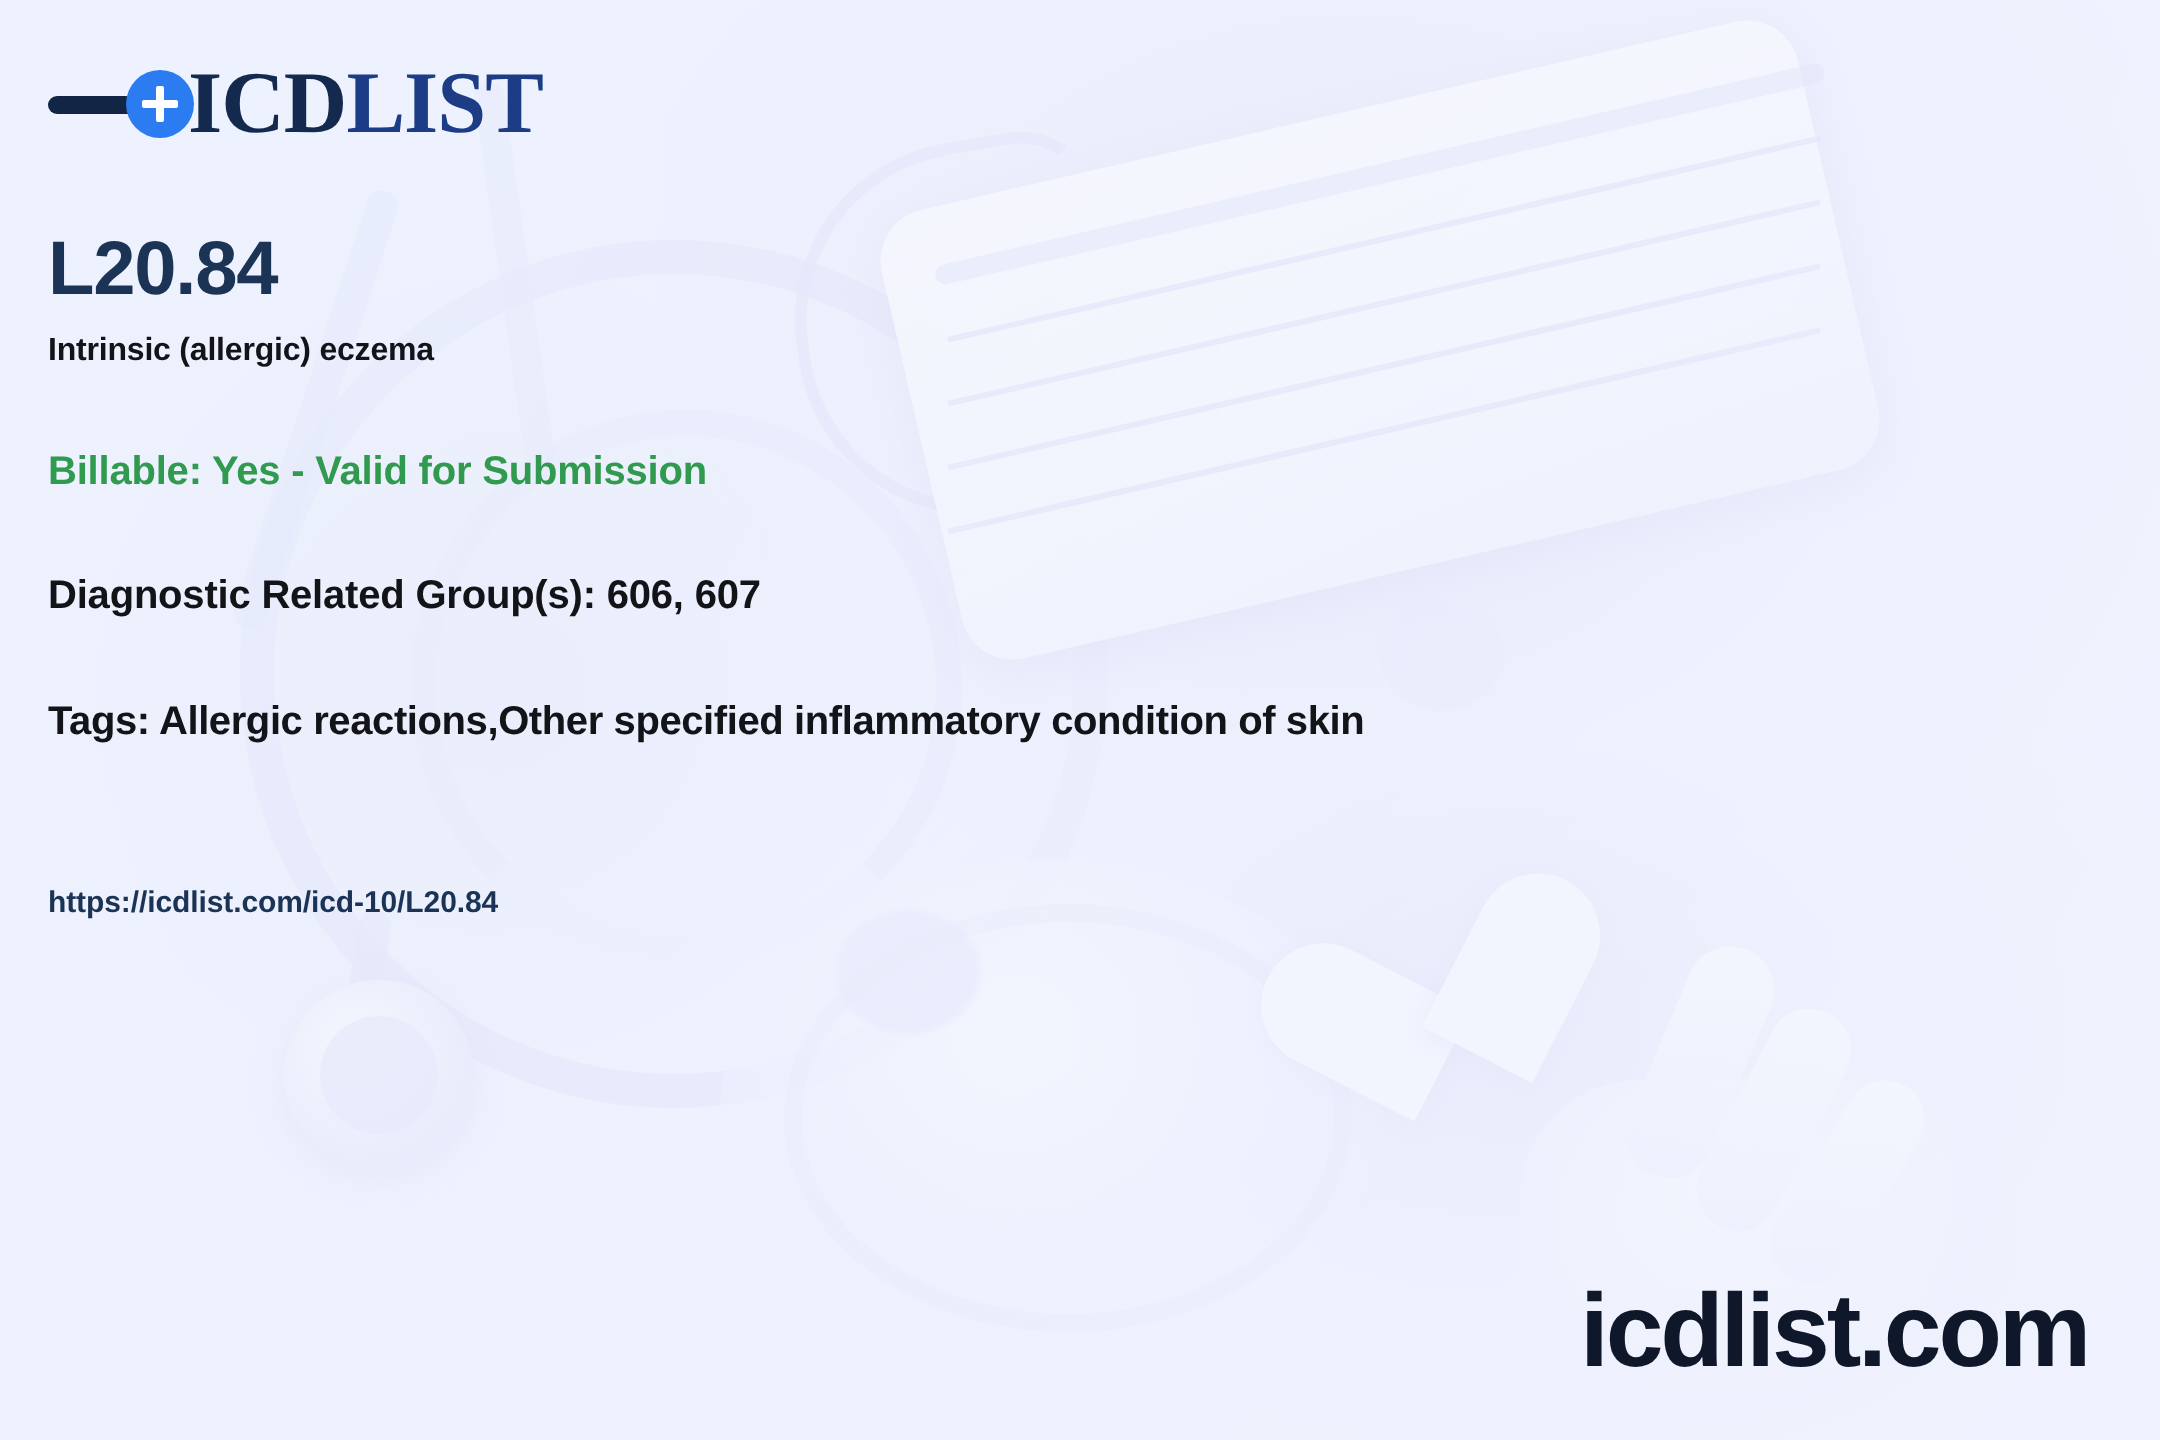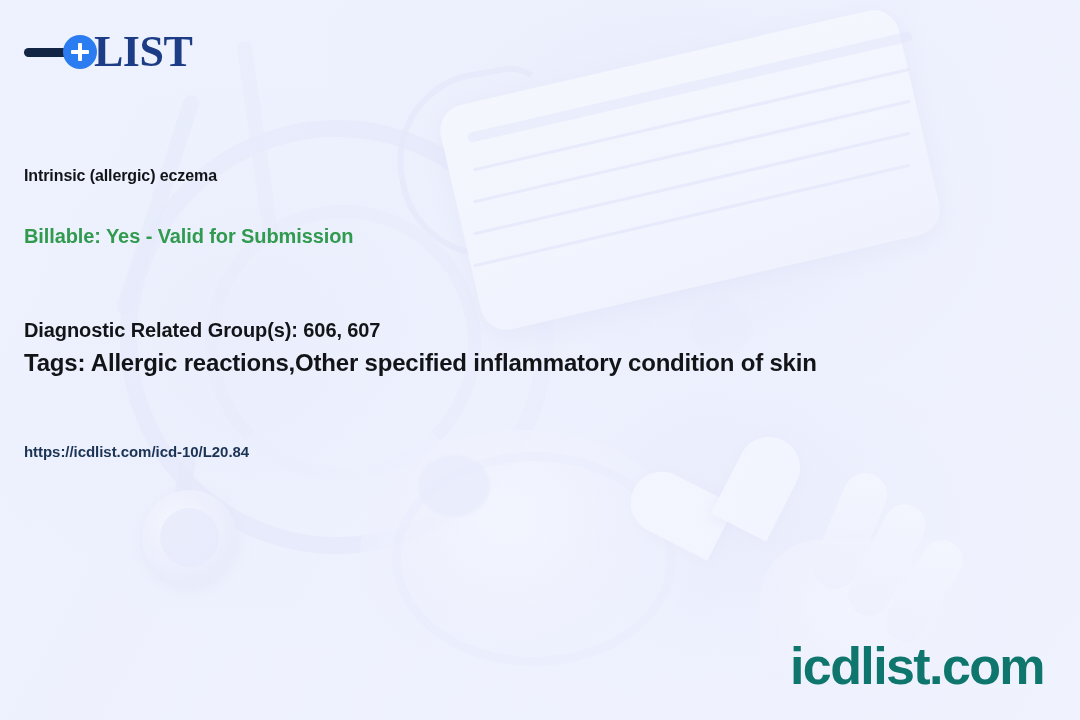--- a/index.html
+++ b/index.html
@@ -343,27 +343,26 @@
   }
   #drg {
     position: absolute;
     left: 24px;
     top: 286px;
     font-size: 20px;
     font-weight: bold;
     letter-spacing: -0.1px;
     color: #121418;
     line-height: 1.2;
-    margin-top: 32px;
   }
   #tags {
     position: absolute;
     left: 24px;
     top: 349px;
-    font-size: 24px;
+    font-size: 20px;
     font-weight: bold;
     letter-spacing: -0.2px;
     color: #121418;
     line-height: 1.2;
   }
   #url {
     position: absolute;
     left: 24px;
     top: 443px;
     font-size: 15px;
@@ -373,21 +372,21 @@
     line-height: 1.2;
     text-decoration: none;
   }
   #watermark {
     position: absolute;
     right: 36px;
     bottom: 28px;
     font-size: 52px;
     font-weight: bold;
     letter-spacing: -1.6px;
-    color: #0f766e;
+    color: #0f172a;
     line-height: 1;
   }
 </style>
 </head>
 <body>
 
 <div id="card">
 
   <div id="bg-photo">
     <div class="bgshape wash-a"></div>
@@ -427,24 +426,26 @@
 
   <div id="content">
 
     <div id="header">
       <div id="brand">
         <div id="logo-dash"></div>
         <div id="logo-circle">
           <span class="pv"></span>
           <span class="ph"></span>
         </div>
+        <span id="logo-icd">ICD</span>
         <span id="logo-list">LIST</span>
       </div>
     </div>
 
+    <div id="code">L20.84</div>
     <div id="description">Intrinsic (allergic) eczema</div>
     <div id="billable">Billable: Yes - Valid for Submission</div>
     <div id="drg">Diagnostic Related Group(s): 606, 607</div>
     <div id="tags">Tags: Allergic reactions,Other specified inflammatory condition of skin</div>
     <a id="url" href="#">https://icdlist.com/icd-10/L20.84</a>
 
     <div id="watermark">icdlist.com</div>
 
   </div>
 </div>

